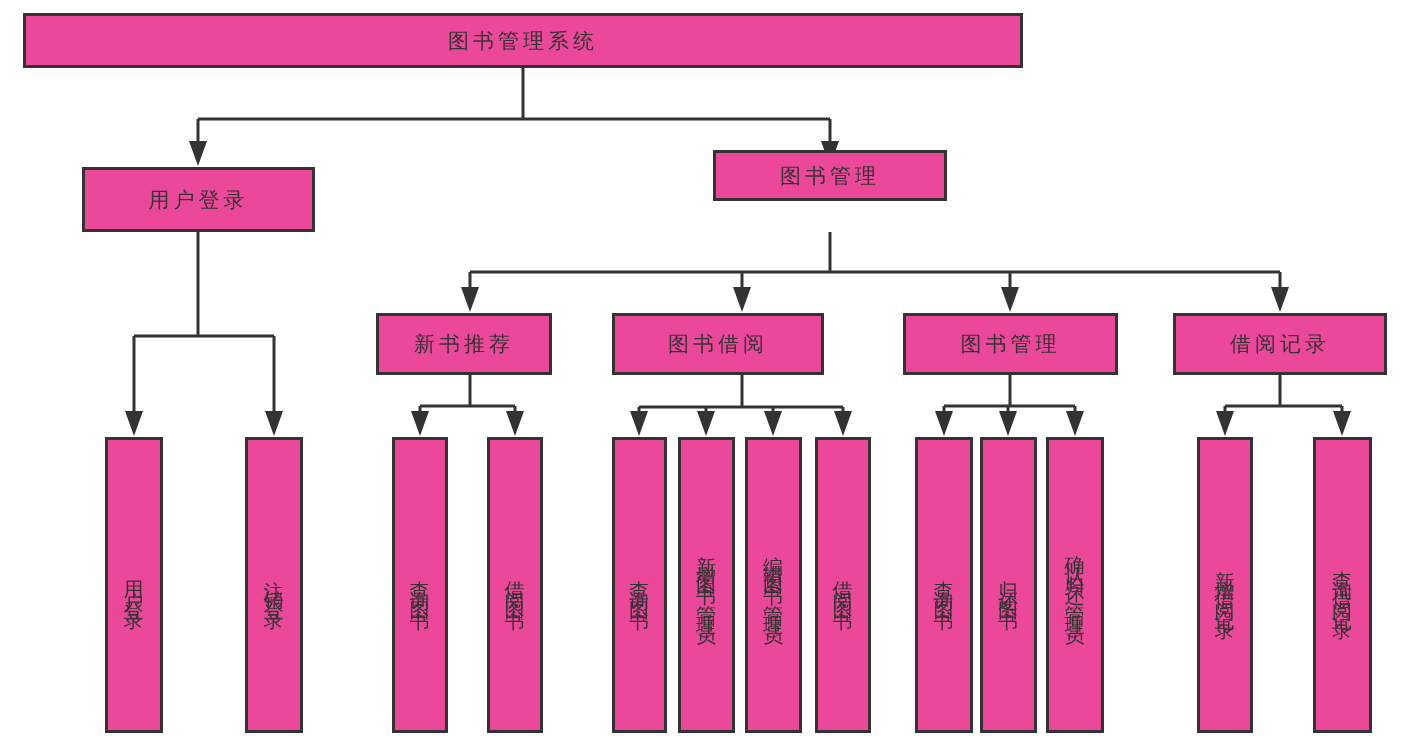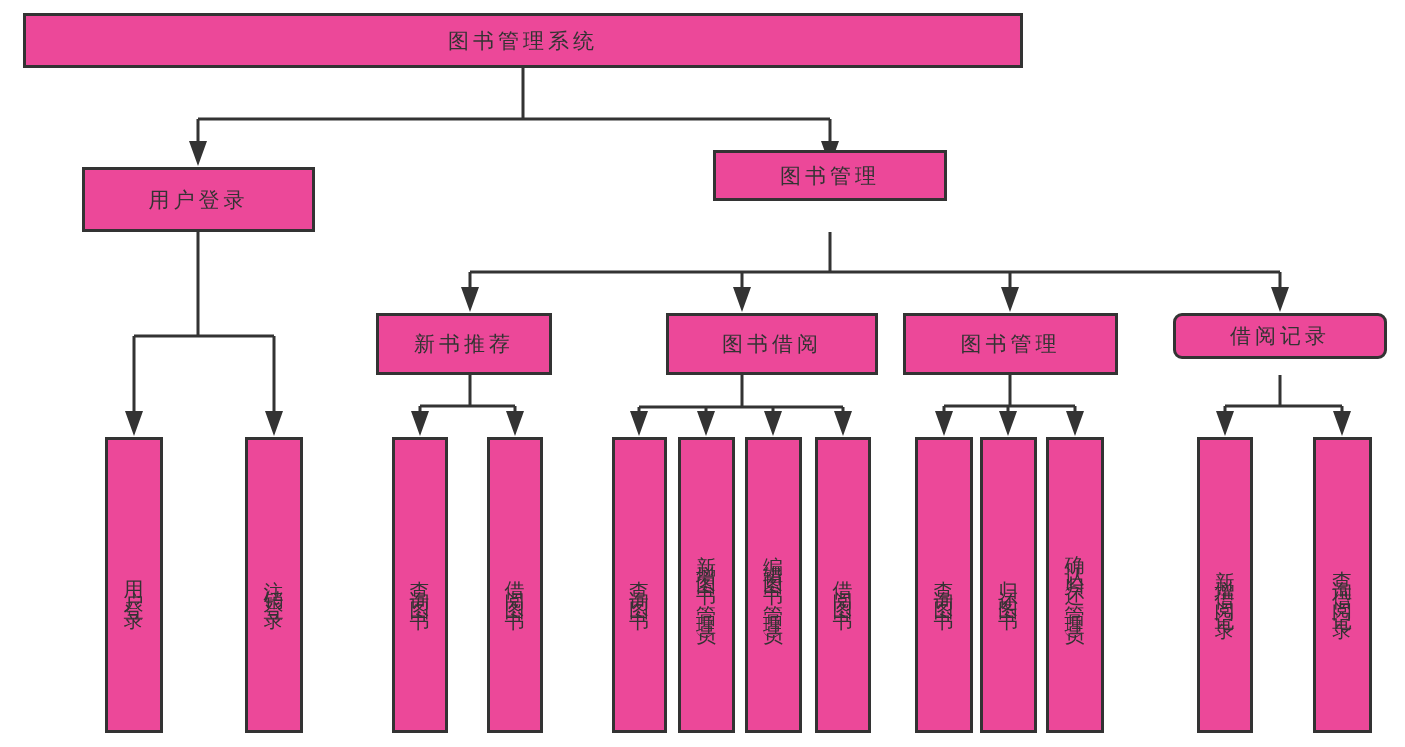--- a/index.html
+++ b/index.html
@@ -86,27 +86,27 @@
   <div class="box" style="left:82px; top:167px; width:233px; height:65px;">
     <span class="hlabel">用户登录</span>
   </div>
   <div class="box" style="left:713px; top:150px; width:234px; height:51px;">
     <span class="hlabel">图书管理</span>
   </div>
 
   <div class="box" style="left:376px; top:313px; width:176px; height:62px;">
     <span class="hlabel">新书推荐</span>
   </div>
-  <div class="box" style="left:666px; top:313px; width:212px; height:62px;">
+  <div class="box" style="left:612px; top:313px; width:212px; height:62px;">
     <span class="hlabel">图书借阅</span>
   </div>
   <div class="box" style="left:903px; top:313px; width:215px; height:62px;">
     <span class="hlabel">图书管理</span>
   </div>
-  <div class="box" style="left:1173px; top:313px; width:214px; height:46px;border-radius:9px;">
+  <div class="box" style="left:1173px; top:313px; width:214px; height:62px;">
     <span class="hlabel">借阅记录</span>
   </div>
 
   <div class="box leaf" style="left:105px; top:437px; width:58px; height:296px;">
     <span class="vlabel">用户登录</span>
   </div>
   <div class="box leaf" style="left:245px; top:437px; width:58px; height:296px;">
     <span class="vlabel">注销登录</span>
   </div>
 

